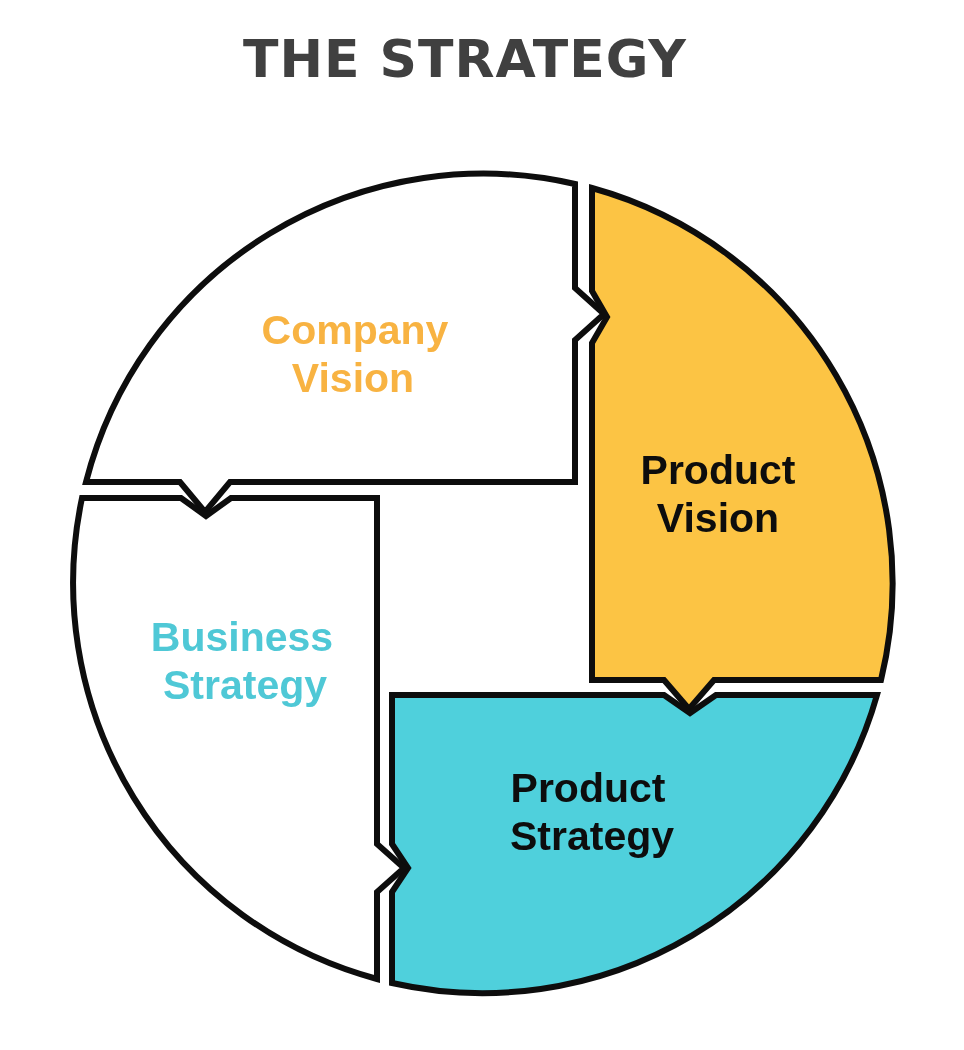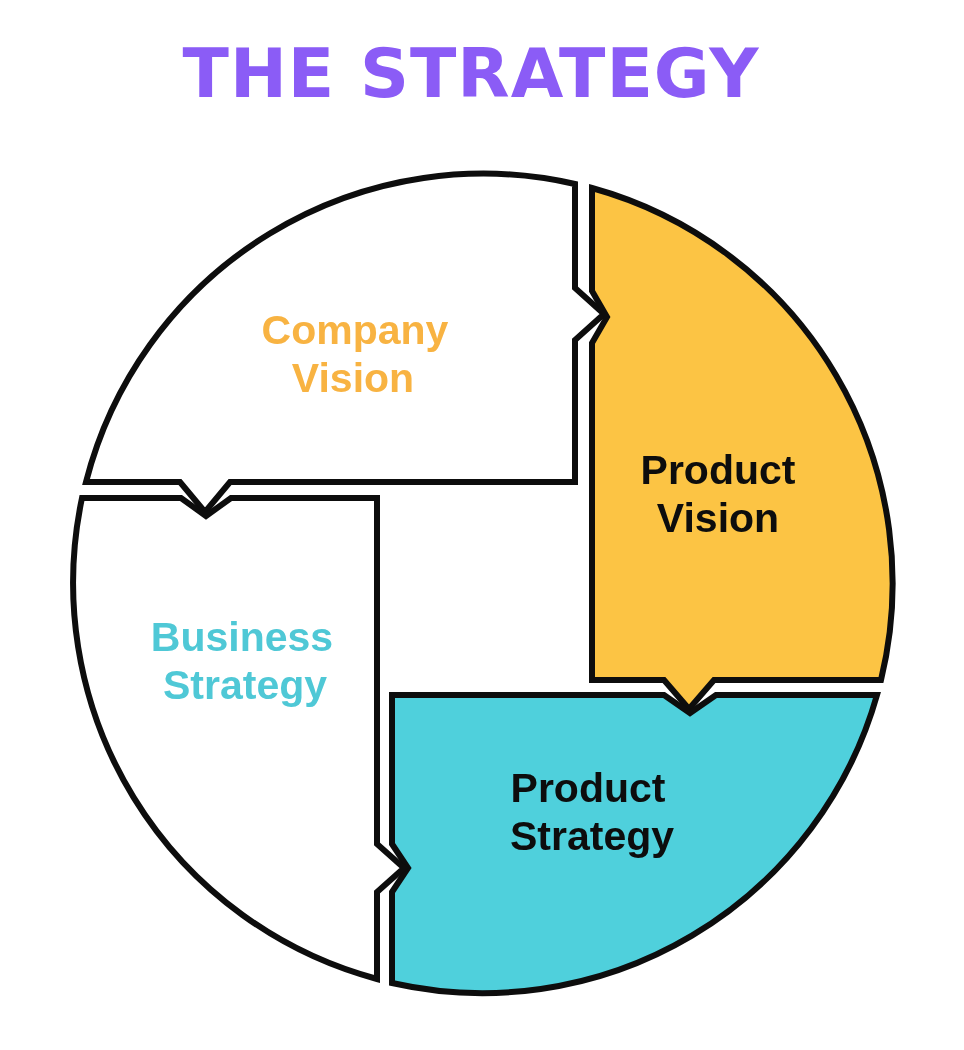--- a/index.html
+++ b/index.html
@@ -13,28 +13,28 @@
     width: 964px;
     height: 1050px;
     background: #ffffff;
     overflow: hidden;
   }
   .page-title {
     position: absolute;
     top: 22px;
     left: 0;
     width: 910px;
-    margin: 16px;
+    margin: 10px;
     text-align: center;
     font-family: "DejaVu Sans", "Liberation Sans", sans-serif;
     font-weight: bold;
-    font-size: 68px;
+    font-size: 52px;
     line-height: 1.05;
     letter-spacing: 1px;
-    color: #8b5cf6;
+    color: #404040;
   }
   .diagram-svg {
     position: absolute;
     top: 0;
     left: 0;
     width: 964px;
     height: 1050px;
   }
   .segment {
     stroke-width: 6;

